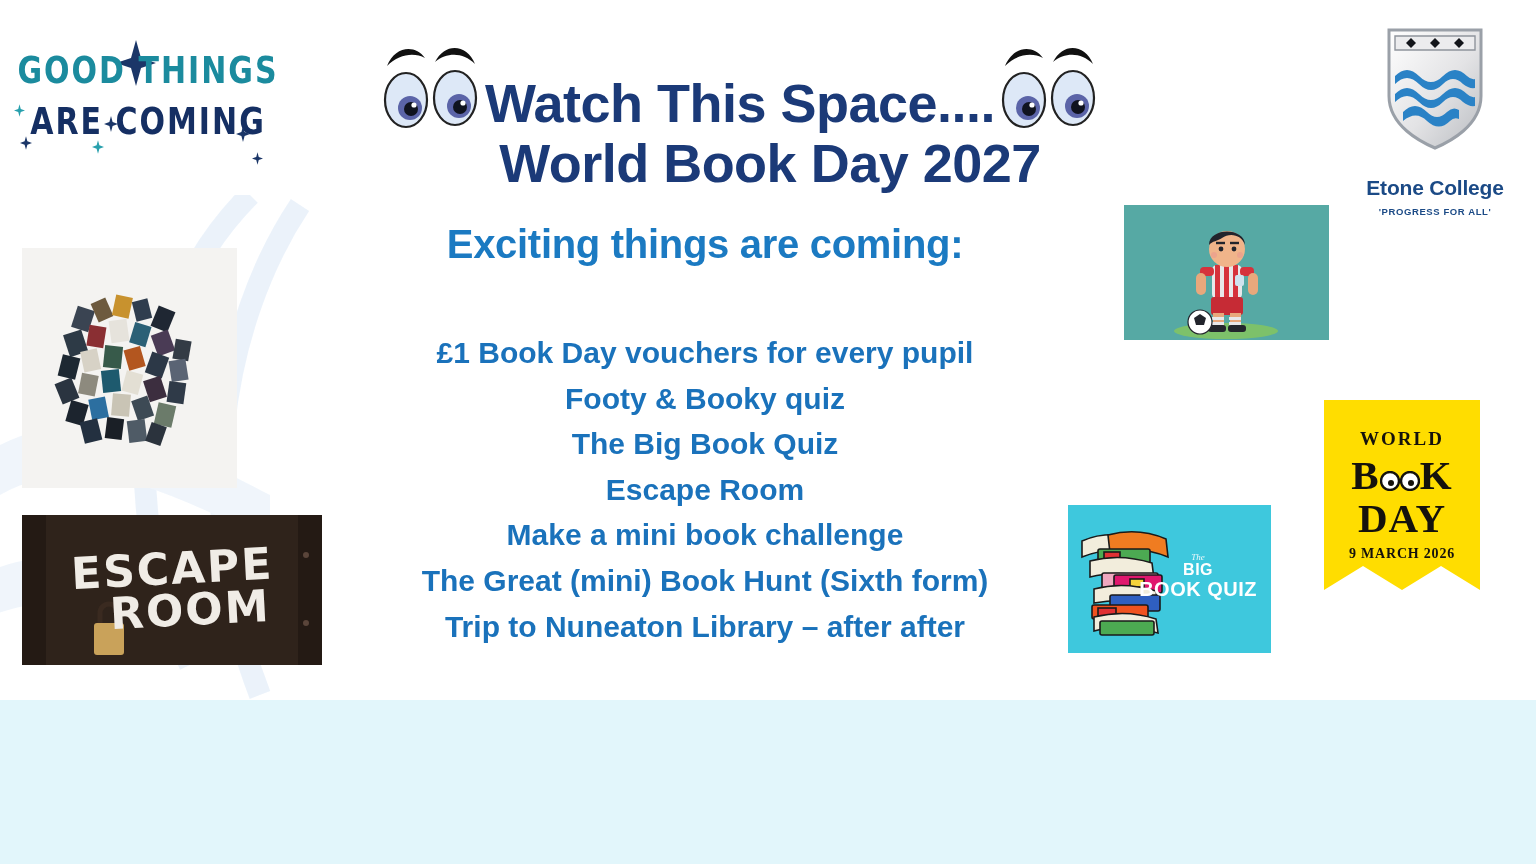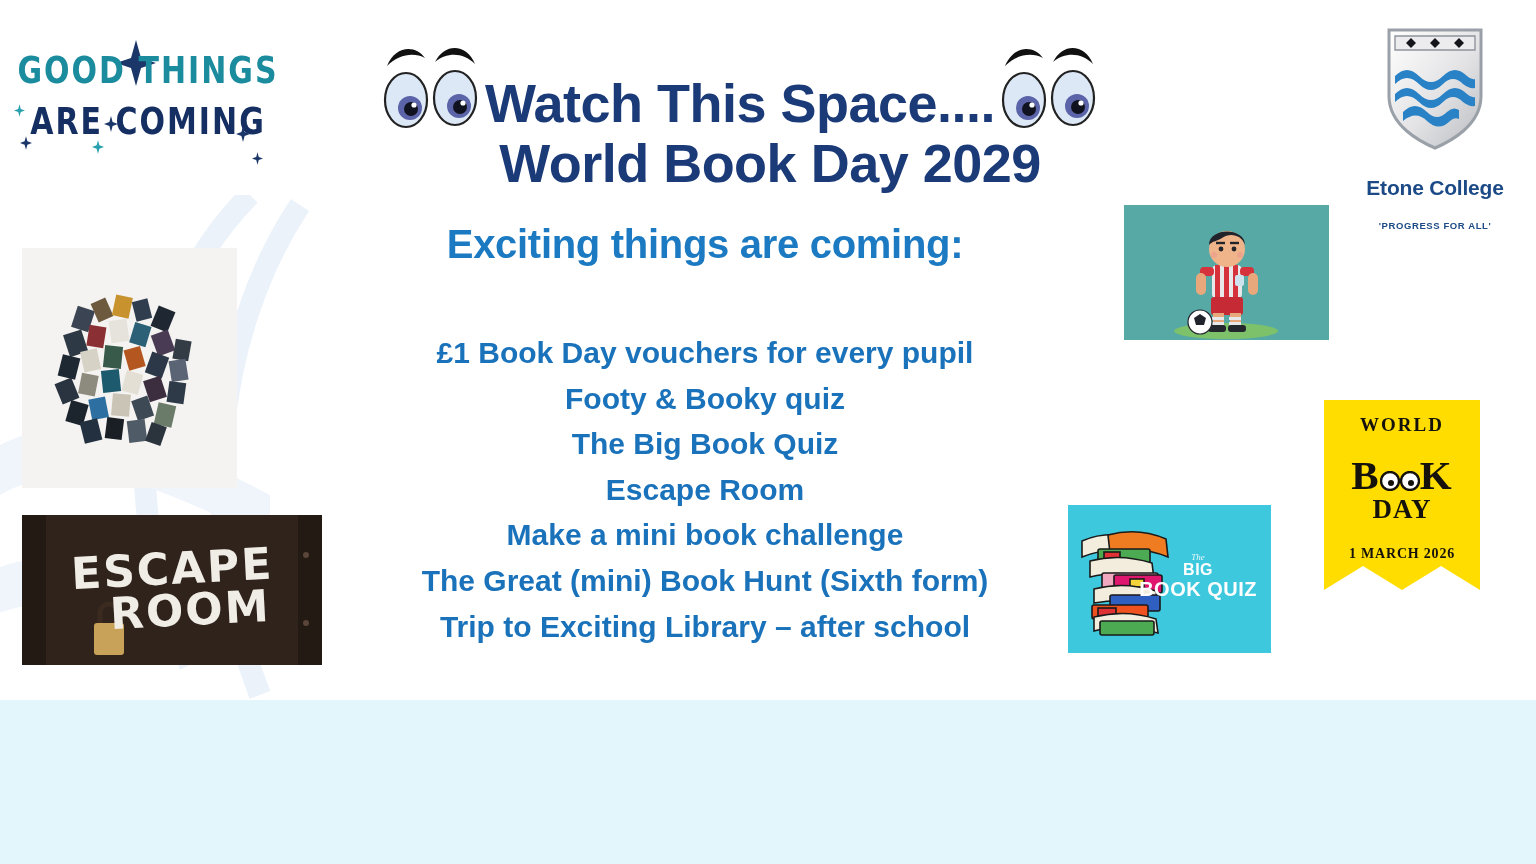--- a/index.html
+++ b/index.html
@@ -81,31 +81,31 @@
     position:absolute; right:14px; top:48%; transform:translateY(-50%);
     text-align:center; color:#ffffff; line-height:1.02;
   }
   .bbq-the { font-size:9px; font-style:italic; font-family:"Liberation Serif",serif; opacity:.9; }
   .bbq-big { font-size:16px; font-weight:bold; letter-spacing:.5px; }
   .bbq-bq  { font-size:20px; font-weight:bold; letter-spacing:.5px; }
 
   
   .etone { position:absolute; left:1362px; top:24px; width:146px; height:176px; text-align:center; }
   .etone-name { font-size:21px; font-weight:bold; color:#1b4a86; margin-top:20px; letter-spacing:-.2px; }
-  .etone-tag  { font-size:9.5px; font-weight:bold; color:#1b4a86; letter-spacing:.6px; margin-top:20px; }
+  .etone-tag  { font-size:9.5px; font-weight:bold; color:#1b4a86; letter-spacing:.6px; margin-top:6px; }
 
   
   .wbd { position:absolute; left:1318px; top:396px; width:168px; height:218px; }
   .wbd-inner { position:absolute; inset:0; }
-  .wbd-world { position:absolute; top:18px; left:0; right:0; text-align:center;
+  .wbd-world { position:absolute; top:32px; left:0; right:0; text-align:center;
      font-family:"Liberation Serif", serif; font-weight:bold; font-size:19px; letter-spacing:2px; color:#15120c; }
   .wbd-book  { position:absolute; top:55px; left:0; right:0; text-align:center;
      font-family:"Liberation Serif", serif; font-weight:bold; font-size:41px; letter-spacing:1px; color:#15120c; }
   .wbd-day   { position:absolute; top:98px; left:0; right:0; text-align:center;
-     font-family:"Liberation Serif", serif; font-weight:bold; font-size:27px; letter-spacing:1px; color:#15120c; }
+     font-family:"Liberation Serif", serif; font-weight:bold; font-size:41px; letter-spacing:1px; color:#15120c; }
   .wbd-date  { position:absolute; top:150px; left:0; right:0; text-align:center;
      font-family:"Liberation Serif", serif; font-weight:bold; font-size:14px; letter-spacing:.8px; color:#15120c; }
 
   
   .footer {
     position:absolute; left:0; bottom:0; width:1536px; height:164px;
     background:#e2f6fb;
   }
   .footer-inner { position:absolute; inset:0; }
 </style>
@@ -168,33 +168,33 @@
       <ellipse cx="25" cy="60" rx="21" ry="27" fill="#dde8f7" stroke="#222" stroke-width="2.2"></ellipse>
       <ellipse cx="74" cy="58" rx="21" ry="27" fill="#dde8f7" stroke="#222" stroke-width="2.2"></ellipse>
       <circle cx="29" cy="68" r="12" fill="#5b64a8"></circle>
       <circle cx="78" cy="66" r="12" fill="#5b64a8"></circle>
       <circle cx="30" cy="69" r="7" fill="#10131f"></circle>
       <circle cx="79" cy="67" r="7" fill="#10131f"></circle>
       <circle cx="33" cy="65" r="2.6" fill="#fff"></circle>
       <circle cx="82" cy="63" r="2.6" fill="#fff"></circle>
     </svg>
   </div>
-  <div class="title-line title-line2">World Book Day 2029</div>
+  <div class="title-line title-line2">World Book Day 2027</div>
 </div>
 
 <div class="subhead">Exciting things are coming:</div>
 
 <div class="list">
   <div class="list-item">£1 Book Day vouchers for every pupil</div>
   <div class="list-item">Footy &amp; Booky quiz</div>
   <div class="list-item">The Big Book Quiz</div>
   <div class="list-item">Escape Room</div>
   <div class="list-item">Make a mini book challenge</div>
   <div class="list-item">The Great (mini) Book Hunt (Sixth form)</div>
-  <div class="list-item">Trip to Exciting Library – after school</div>
+  <div class="list-item">Trip to Nuneaton Library – after after</div>
 </div>
 
 <div class="card minibooks">
   <svg viewBox="0 0 215 240" width="215" height="240">
     <rect width="215" height="240" fill="#f4f3f1"></rect>
     <g>
       <rect x="52" y="60" width="18" height="22" fill="#3a4452" transform="rotate(18 61 71)"></rect>
       <rect x="72" y="52" width="16" height="20" fill="#6d5a3e" transform="rotate(-24 80 62)"></rect>
       <rect x="92" y="48" width="17" height="21" fill="#c8922e" transform="rotate(12 100 58)"></rect>
       <rect x="112" y="52" width="16" height="20" fill="#2f3d4e" transform="rotate(-14 120 62)"></rect>
@@ -349,21 +349,21 @@
     <div class="wbd-book">
       <span style="letter-spacing:1px">B</span><svg width="20" height="20" viewBox="0 0 20 20" style="vertical-align:-2px">
           <circle cx="10" cy="10" r="9" fill="#fff" stroke="#15120c" stroke-width="2.4"></circle>
           <circle cx="11" cy="12" r="3" fill="#15120c"></circle>
         </svg><svg width="20" height="20" viewBox="0 0 20 20" style="vertical-align:-2px">
           <circle cx="10" cy="10" r="9" fill="#fff" stroke="#15120c" stroke-width="2.4"></circle>
           <circle cx="11" cy="12" r="3" fill="#15120c"></circle>
         </svg><span style="letter-spacing:1px">K</span>
     </div>
     <div class="wbd-day">DAY</div>
-    <div class="wbd-date">1 MARCH 2026</div>
+    <div class="wbd-date">9 MARCH 2026</div>
   </div>
 </div>
 
 <div class="footer">
   <div class="footer-inner">
 
     
     
 
     

